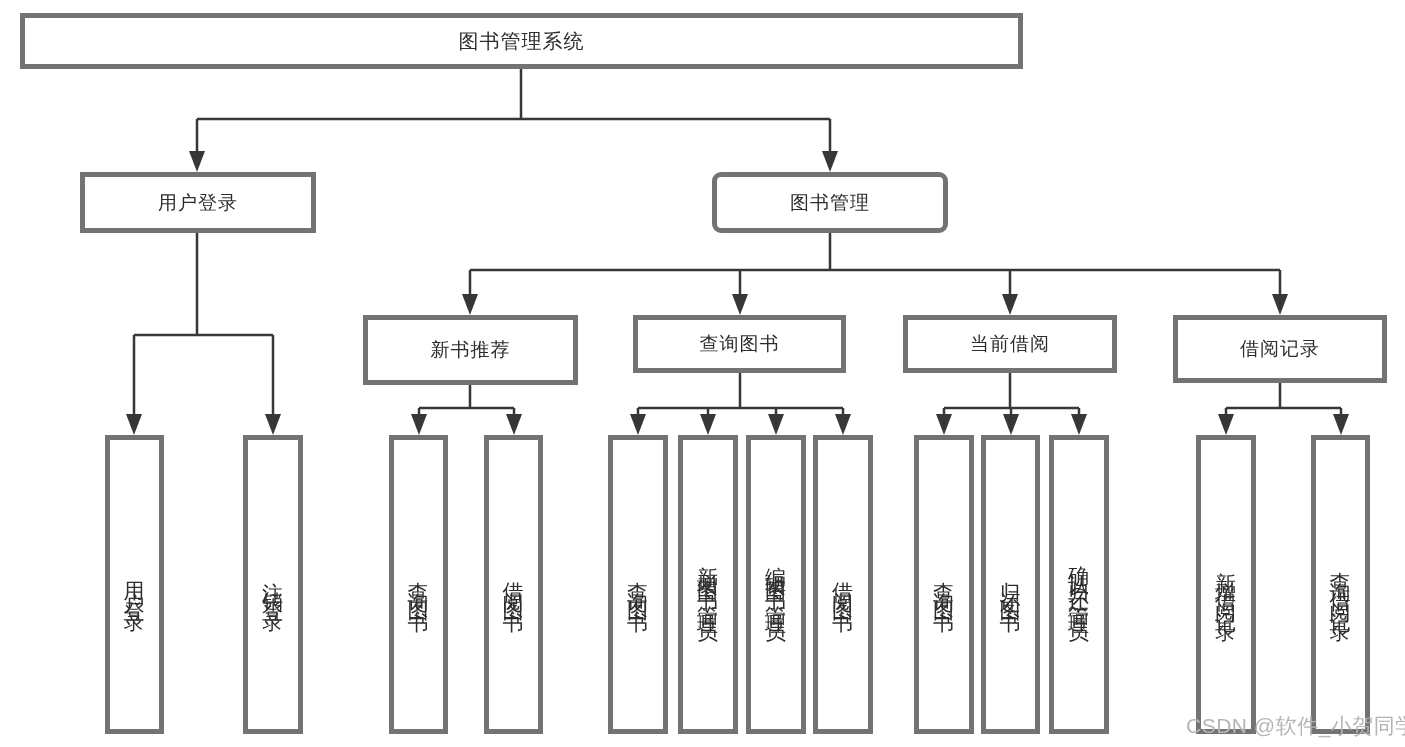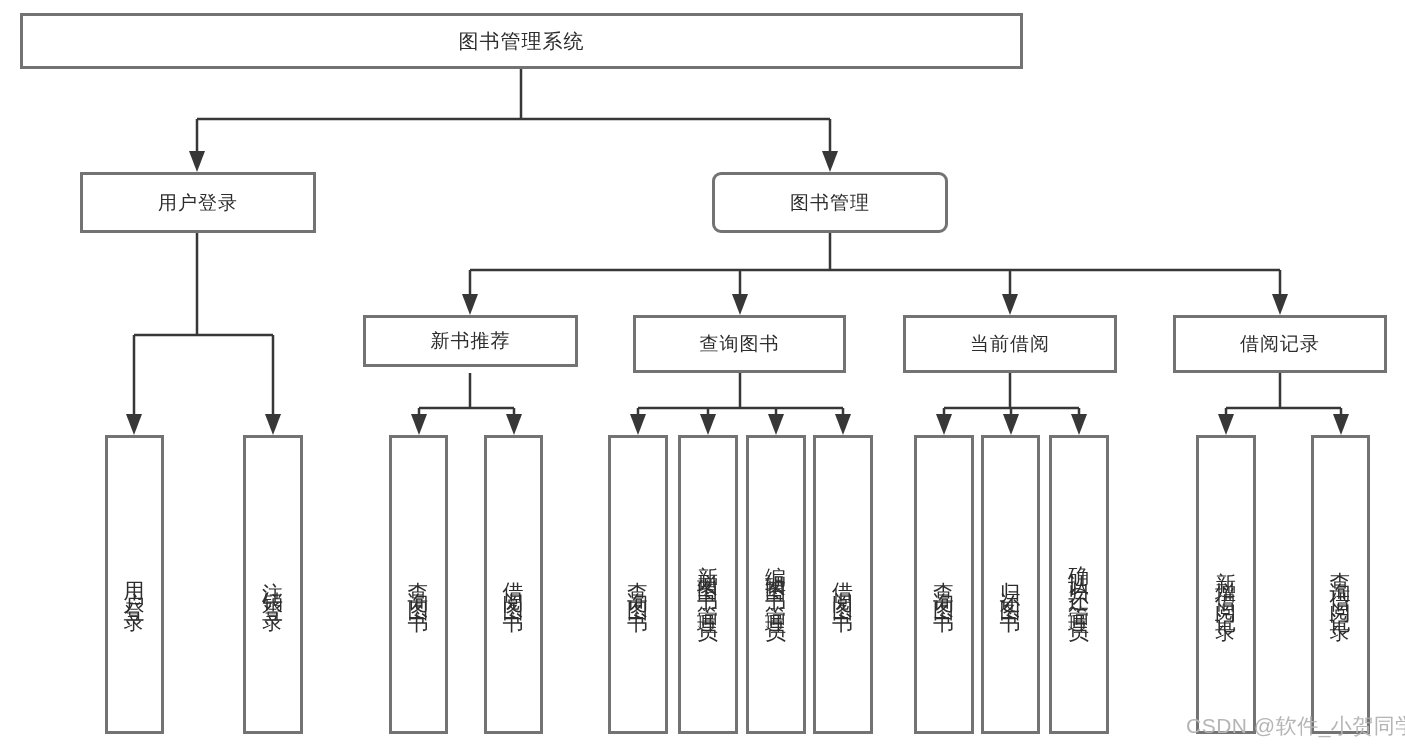--- a/index.html
+++ b/index.html
@@ -18,21 +18,21 @@
   .connectors {
     position: absolute;
     left: 0;
     top: 0;
     width: 1405px;
     height: 747px;
   }
   .node {
     position: absolute;
     box-sizing: border-box;
-    border: 3px solid #737373;
+    border: 5px solid #737373;
     background: #ffffff;
     display: flex;
     align-items: center;
     justify-content: center;
     color: #2d2d2d;
   }
   .node.h-node {
     font-size: 19px;
     letter-spacing: 1px;
     white-space: nowrap;
@@ -107,30 +107,30 @@
     <span>图书管理系统</span>
   </div>
 
   <div class="node h-node" style="left:80px; top:172px; width:236px; height:61px;">
     <span>用户登录</span>
   </div>
   <div class="node h-node" style="left:712px; top:172px; width:236px; height:61px;border-radius:9px;">
     <span>图书管理</span>
   </div>
 
-  <div class="node h-node" style="left:363px; top:315px; width:215px; height:52px;">
+  <div class="node h-node" style="left:363px; top:315px; width:215px; height:70px;">
     <span>新书推荐</span>
   </div>
   <div class="node h-node" style="left:633px; top:315px; width:213px; height:58px;">
     <span>查询图书</span>
   </div>
   <div class="node h-node" style="left:903px; top:315px; width:214px; height:58px;">
     <span>当前借阅</span>
   </div>
-  <div class="node h-node" style="left:1173px; top:315px; width:214px; height:58px;">
+  <div class="node h-node" style="left:1173px; top:315px; width:214px; height:68px;">
     <span>借阅记录</span>
   </div>
 
   <div class="node" style="left:105px; top:435px; width:59px; height:299px;">
     <span class="leaf-label">用户登录</span>
   </div>
   <div class="node" style="left:243px; top:435px; width:60px; height:299px;">
     <span class="leaf-label">注销登录</span>
   </div>
 

